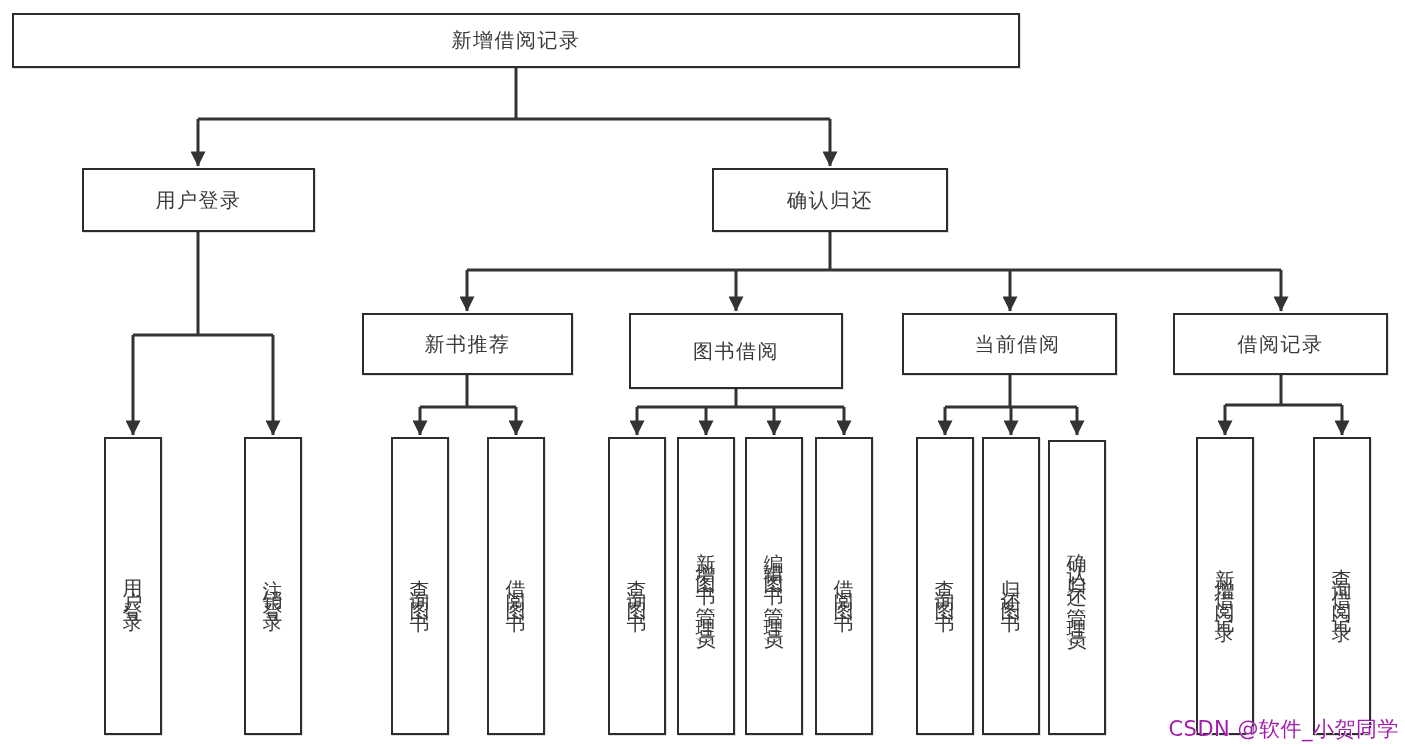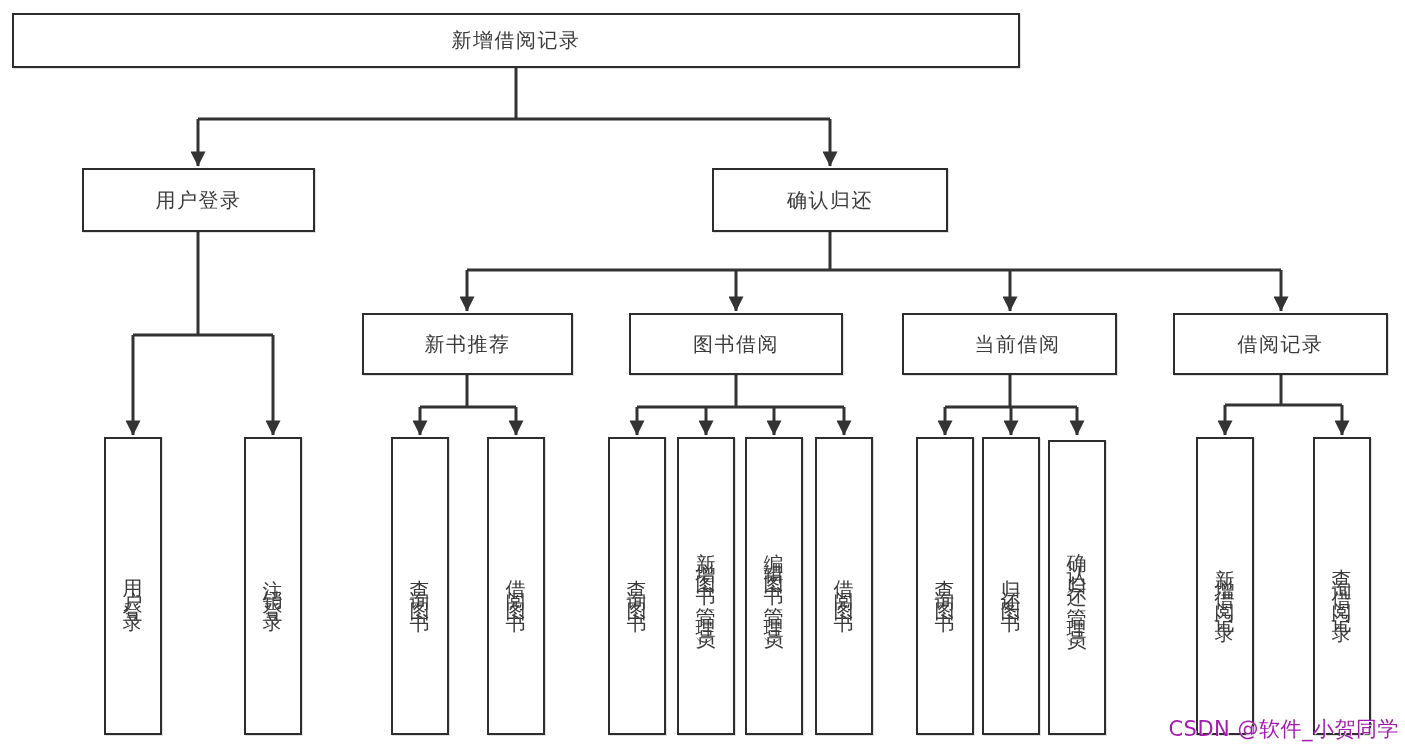--- a/index.html
+++ b/index.html
@@ -112,21 +112,21 @@
       <path d="M1342,405 V435" marker-end="url(#arrow)"></path>
     </g>
   </svg>
 
   <div class="node hbox" style="left:12px; top:13px; width:1008px; height:55px;">新增借阅记录</div>
 
   <div class="node hbox" style="left:82px; top:168px; width:233px; height:64px;">用户登录</div>
   <div class="node hbox" style="left:712px; top:168px; width:236px; height:64px;">确认归还</div>
 
   <div class="node hbox" style="left:362px; top:313px; width:211px; height:62px;">新书推荐</div>
-  <div class="node hbox" style="left:629px; top:313px; width:214px; height:62px;">图书借阅</div>
+  <div class="node hbox" style="left:629px; top:313px; width:214px; height:76px;">图书借阅</div>
   <div class="node hbox" style="left:902px; top:313px; width:215px; height:62px;padding-left:16px;">当前借阅</div>
   <div class="node hbox" style="left:1173px; top:313px; width:215px; height:62px;">借阅记录</div>
 
   <div class="node vbox" style="left:104px;">用户登录</div>
   <div class="node vbox" style="left:244px;">注销登录</div>
 
   <div class="node vbox" style="left:391px;">查询图书</div>
   <div class="node vbox" style="left:487px;">借阅图书</div>
 
   <div class="node vbox" style="left:608px;">查询图书</div>

